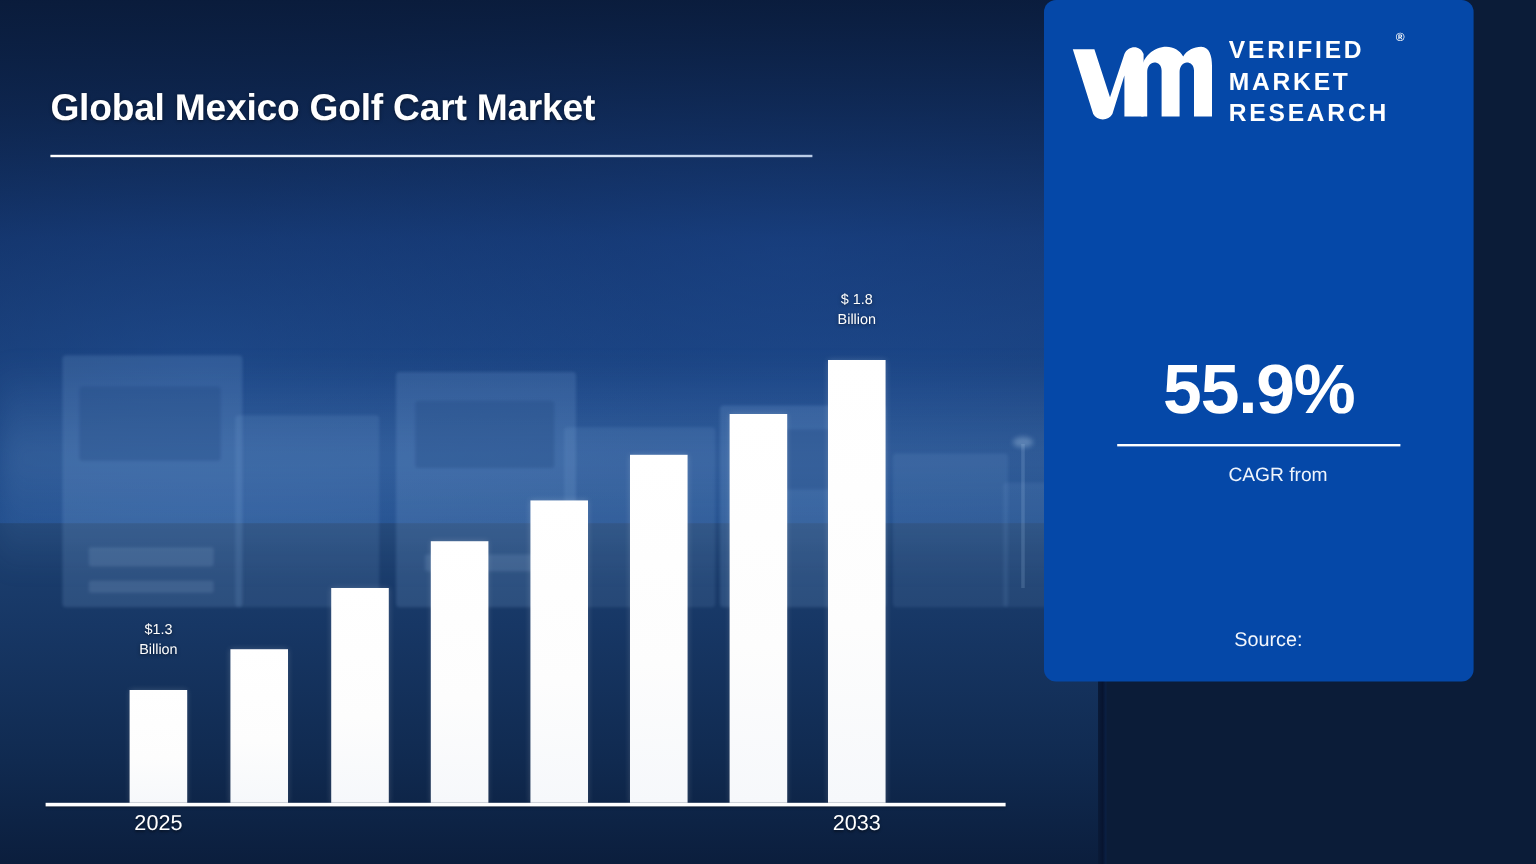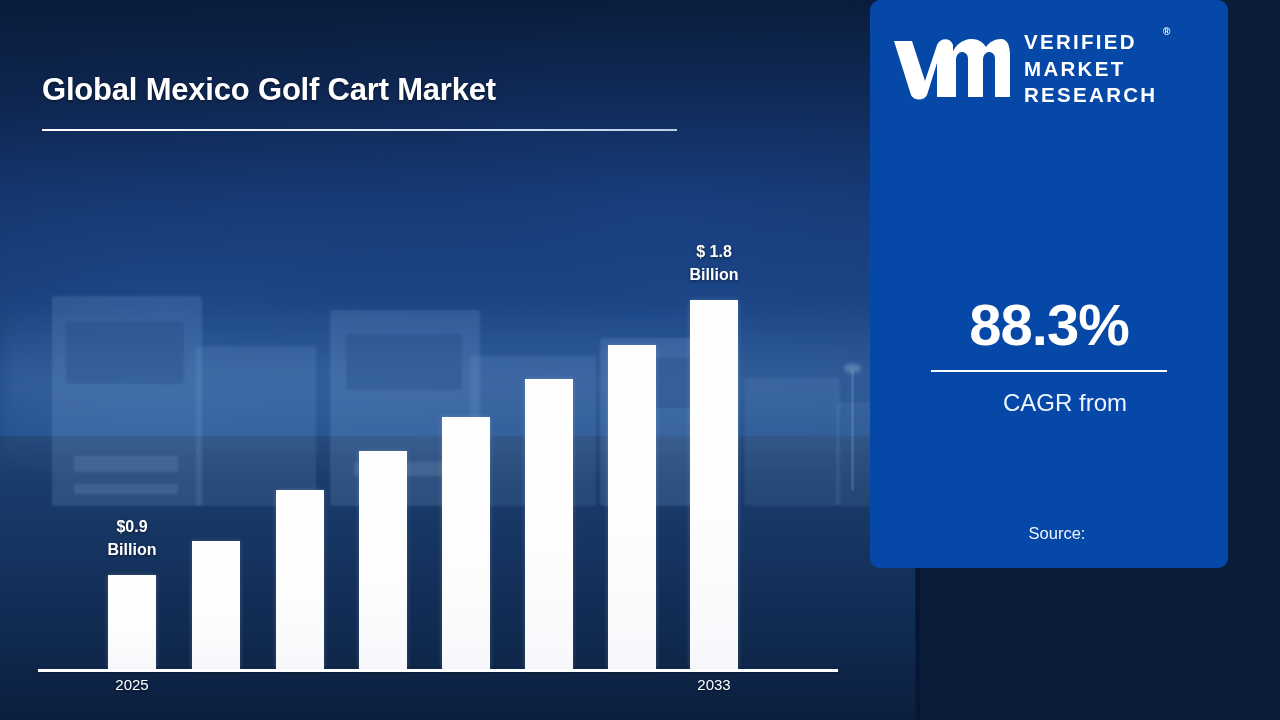--- a/index.html
+++ b/index.html
@@ -79,26 +79,26 @@
   #axis-line {
     position:absolute; left:38px; top:669px; width:800px; height:3px;
     background:#ffffff; box-shadow:0 1px 2px rgba(0,0,0,0.35);
   }
   .bar {
     position:absolute; bottom:51px; width:48px;
     background:linear-gradient(180deg,#ffffff 0%, #fdfdfd 60%, #f6f8fb 100%);
     box-shadow:0 0 5px rgba(255,255,255,0.18);
   }
   .value-label {
-    position:absolute; color:#ffffff; font-weight:bold; font-size:16px;
+    position:absolute; color:#ffffff; font-weight:normal; font-size:12px;
     line-height:1.42; text-align:center; width:120px;
     text-shadow:0 1px 3px rgba(0,0,0,0.5);
   }
   .tick-label {
-    position:absolute; top:676px; color:#ffffff; font-size:15px;
+    position:absolute; top:676px; color:#ffffff; font-size:18px;
     width:120px; text-align:center; text-shadow:0 1px 2px rgba(0,0,0,0.45);
   }
 
   
   #divider {
     position:absolute; left:915px; top:0; width:7px; height:720px;
     background:linear-gradient(90deg,#0a1b38 0%, #071430 55%, #0b2146 100%);
   }
 
   
@@ -122,21 +122,21 @@
   }
   #cagr-block { position:absolute; left:0; right:0; top:296px; text-align:center; }
   #cagr-value {
     color:#ffffff; font-size:58px; font-weight:bold; letter-spacing:-1px;
     line-height:1;
   }
   #cagr-rule {
     margin:16px auto 0; width:236px; height:2px; background:#ffffff;
   }
   #cagr-caption-1, #cagr-caption-2 {
-    color:#eef4fc; font-size:24px; line-height:1.42; margin-top:0;padding-left:32px;
+    color:#eef4fc; font-size:16px; line-height:1.42; margin-top:0;padding-left:32px;
   }
   #cagr-caption-1 { margin-top:14px; }
   #source-block {
     position:absolute; left:16px; bottom:22px; width:342px;
     color:#f2f6fc; font-size:16.5px; line-height:1.45;text-align:center;
   }
 </style>
 </head>
 <body>
 
@@ -178,21 +178,21 @@
       <div class="bar" style="left:108px; height:94px;"></div>
       <div class="bar" style="left:192px; height:128px;"></div>
       <div class="bar" style="left:276px; height:179px;"></div>
       <div class="bar" style="left:359px; height:218px;"></div>
       <div class="bar" style="left:442px; height:252px;"></div>
       <div class="bar" style="left:525px; height:290px;"></div>
       <div class="bar" style="left:608px; height:324px;"></div>
       <div class="bar" style="left:690px; height:369px;"></div>
 
       <div class="value-label" style="left:72px; top:516px;">
-        <div>$0.9</div>
+        <div>$1.3</div>
         <div>Billion</div>
       </div>
 
       <div class="value-label" style="left:654px; top:241px;">
         <div>$ 1.8</div>
         <div>Billion</div>
       </div>
 
       <div id="axis-line"></div>
 
@@ -212,21 +212,21 @@
       </svg>
       <div id="logo-words">
         <div>VERIFIED</div>
         <div>MARKET</div>
         <div>RESEARCH</div>
         <span id="reg-mark">®</span>
       </div>
     </div>
 
     <div id="cagr-block">
-      <div id="cagr-value">88.3%</div>
+      <div id="cagr-value">55.9%</div>
       <div id="cagr-rule"></div>
       <div id="cagr-caption-1">CAGR from</div>
     </div>
 
     <div id="source-block">
       <div>Source:</div>
     </div>
   </div>
 
 </div>

